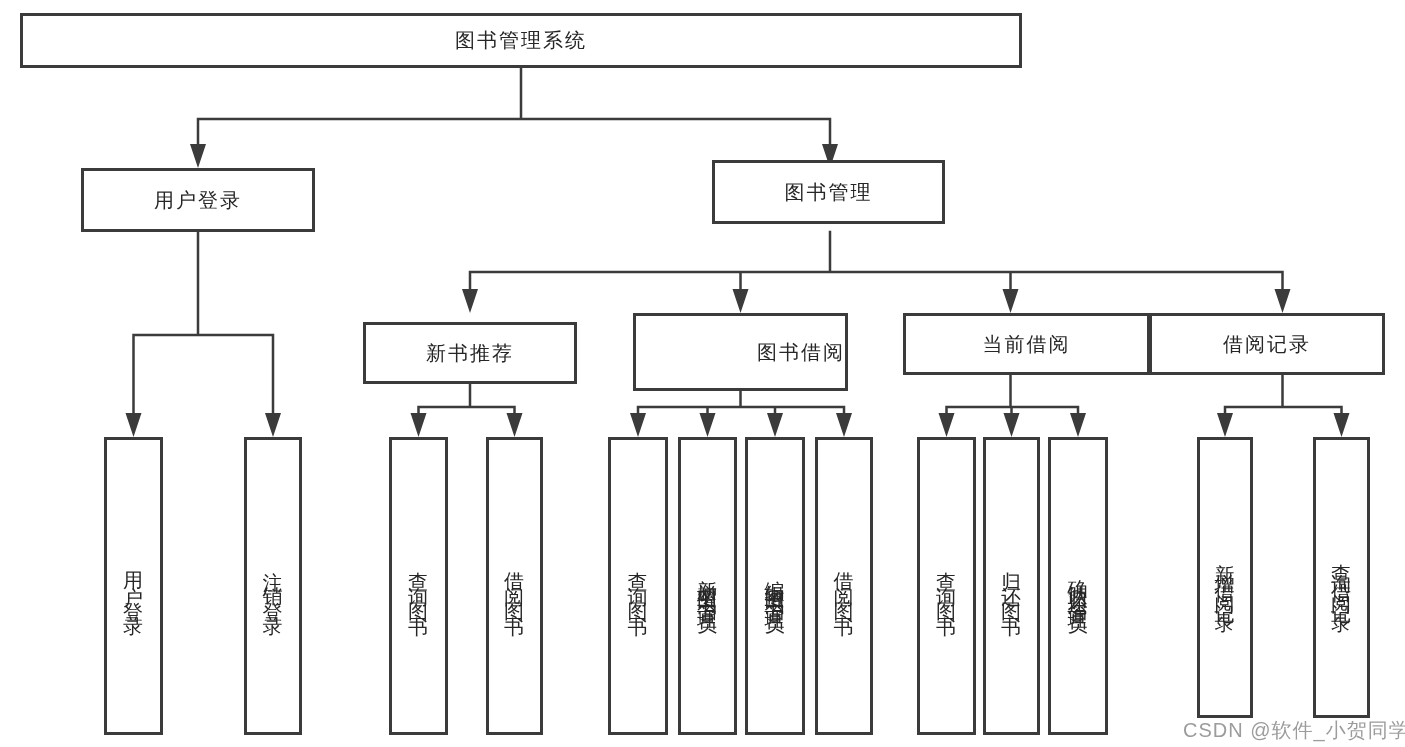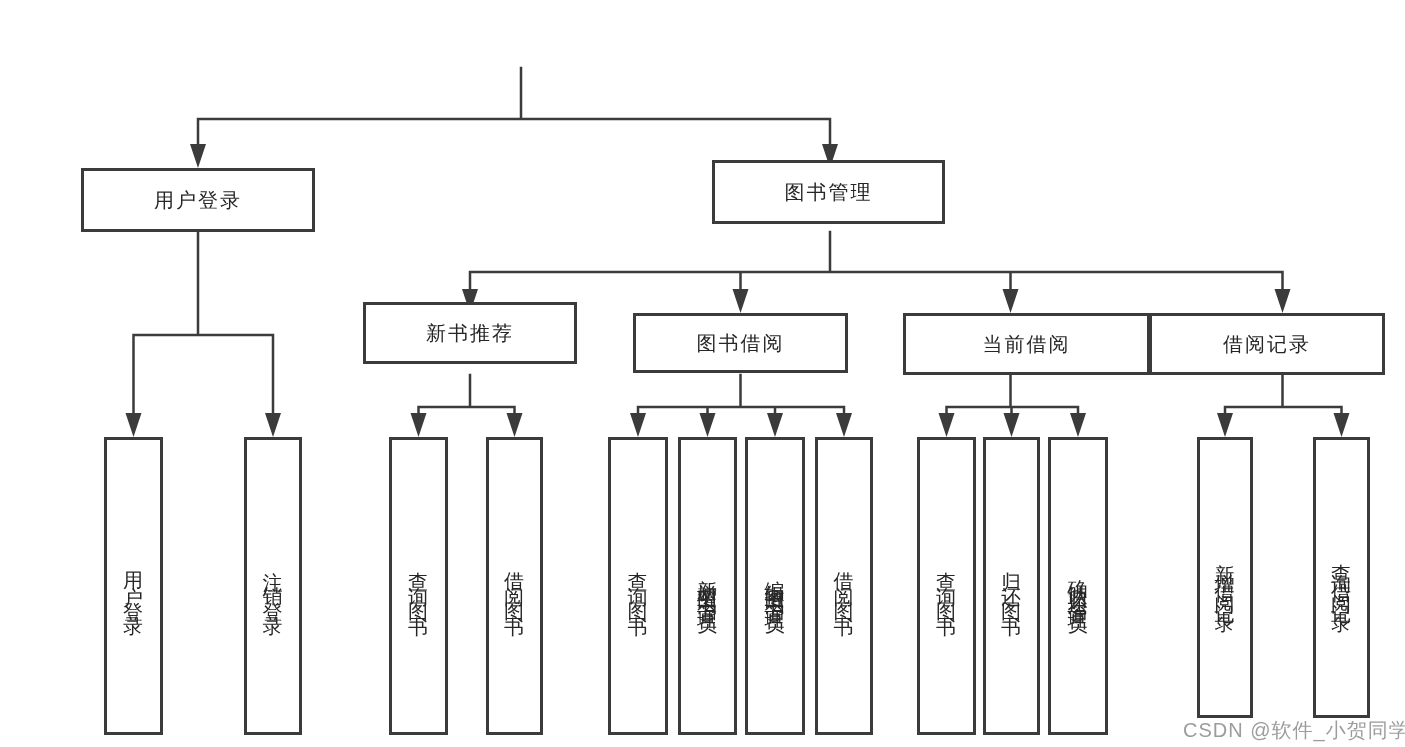--- a/index.html
+++ b/index.html
@@ -76,32 +76,35 @@
 </head>
 <body>
 
 <div class="canvas">
 
   <svg class="connectors" viewBox="0 0 1405 747" xmlns="http://www.w3.org/2000/svg">
     <path class="stems" d="M521 68 V119 M198 119 H830 M198 119 V148 M830 119 V148 M198 232 V335 M133.5 335 H273 M133.5 335 V417 M273 335 V417 M830 232 V272 M470 272 H1282.5 M470 272 V293 M740.5 272 V293 M1010.5 272 V293 M1282.5 272 V293 M470 375 V407 M418.5 407 H514.5 M418.5 407 V417 M514.5 407 V417 M740.5 375 V407 M638 407 H844 M638 407 V417 M707.5 407 V417 M775 407 V417 M844 407 V417 M1010.5 375 V407 M946.5 407 H1078 M946.5 407 V417 M1011.5 407 V417 M1078 407 V417 M1282.5 375 V407 M1225 407 H1341.5 M1225 407 V417 M1341.5 407 V417"></path>
     <path class="arrows" d="M190 144 L206 144 L198 168 Z M822 144 L838 144 L830 168 Z M462 289 L478 289 L470 313 Z M732.5 289 L748.5 289 L740.5 313 Z M1002.5 289 L1018.5 289 L1010.5 313 Z M1274.5 289 L1290.5 289 L1282.5 313 Z M125.5 413 L141.5 413 L133.5 437 Z M265 413 L281 413 L273 437 Z M410.5 413 L426.5 413 L418.5 437 Z M506.5 413 L522.5 413 L514.5 437 Z M630 413 L646 413 L638 437 Z M699.5 413 L715.5 413 L707.5 437 Z M767 413 L783 413 L775 437 Z M836 413 L852 413 L844 437 Z M938.5 413 L954.5 413 L946.5 437 Z M1003.5 413 L1019.5 413 L1011.5 437 Z M1070 413 L1086 413 L1078 437 Z M1217 413 L1233 413 L1225 437 Z M1333.5 413 L1349.5 413 L1341.5 437 Z"></path>
   </svg>
 
+  <div class="node" style="left:20px;top:13px;width:1002px;height:55px;">
+    <span class="hlabel">图书管理系统</span>
+  </div>
 
   <div class="node" style="left:81px;top:168px;width:234px;height:64px;">
     <span class="hlabel">用户登录</span>
   </div>
   <div class="node" style="left:712px;top:160px;width:233px;height:64px;">
     <span class="hlabel">图书管理</span>
   </div>
 
-  <div class="node" style="left:363px;top:302px;width:214px;height:62px;">
+  <div class="node" style="left:363px;top:322px;width:214px;height:62px;">
     <span class="hlabel">新书推荐</span>
   </div>
-  <div class="node" style="left:633px;top:313px;width:215px;height:60px;">
+  <div class="node" style="left:633px;top:313px;width:215px;height:78px;justify-content:flex-end;">
     <span class="hlabel">图书借阅</span>
   </div>
   <div class="node" style="left:903px;top:313px;width:247px;height:62px;">
     <span class="hlabel">当前借阅</span>
   </div>
   <div class="node" style="left:1149px;top:313px;width:236px;height:62px;">
     <span class="hlabel">借阅记录</span>
   </div>
 
   <div class="node leaf v-short" style="left:104px;top:437px;width:59px;height:298px;">

